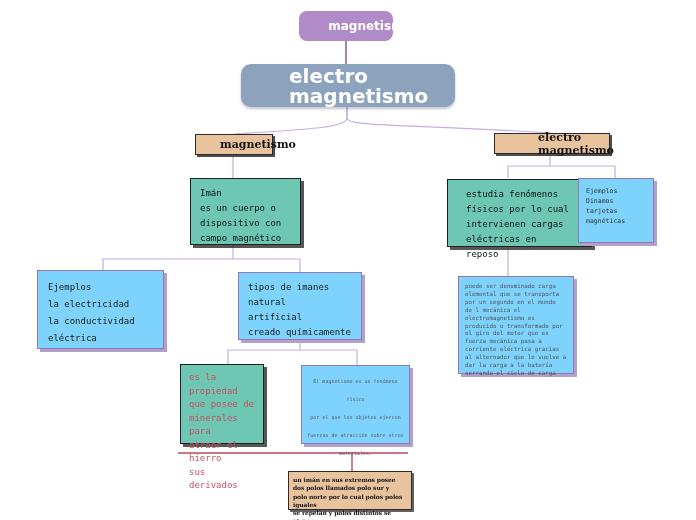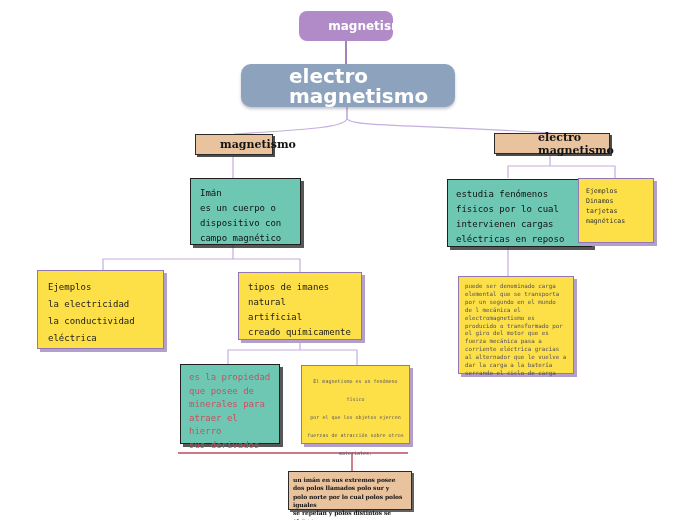--- a/index.html
+++ b/index.html
@@ -34,42 +34,42 @@
 
   
   .teal {
     background:#6ec7b3; border:1px solid #1f1f1f;
     box-shadow:3px 3px 0 rgba(45,45,45,0.8);
     font-family:"DejaVu Sans Mono", monospace; color:#111;
   }
 
   
   .wpurple {
-    background:#fde047; border:1px solid #9377b5;
+    background:#7dd3fc; border:1px solid #9377b5;
     box-shadow:3px 3px 0 #b3a0ca;
     font-family:"DejaVu Sans Mono", monospace; color:#1a1a1a;
   }
 
   
   #n-root        { left:299px; top:11px;  width:94px;  height:30px; }
   #n-main        { left:241px; top:64px;  width:214px; height:43px; }
   #n-branch-left { left:195px; top:134px; width:78px;  height:21px; }
   #n-branch-right{ left:494px; top:133px; width:116px; height:21px; }
 
   #n-iman        { left:177px; top:178px; width:111px; height:67px;
                    font-size:9px; line-height:15px; padding:7px 9px;margin-left:13px; }
   #n-estudia     { left:447px; top:179px; width:145px; height:68px;
-                   font-size:9px; line-height:15px; padding:7px 8px; }
+                   font-size:9px; line-height:15px; padding:7px 18px; }
   #n-dinamos     { left:578px; top:178px; width:76px;  height:65px;
                    font-size:6.5px; line-height:10px; padding:7px 7px; color:#333; }
   #n-ejemplos    { left:37px;  top:270px; width:127px; height:79px;
                    font-size:9px; line-height:17px; padding:8px 10px; }
   #n-tipos       { left:238px; top:272px; width:124px; height:68px;
                    font-size:9px; line-height:15px; padding:7px 9px; }
-  #n-propiedad   { left:180px; top:364px; width:100px; height:80px;
+  #n-propiedad   { left:180px; top:364px; width:84px; height:80px;
                    font-size:9px; line-height:13.5px; padding:6px 8px;
                    color:#c94f5f; }
   #n-fenomeno    { left:301px; top:365px; width:109px; height:79px;
                    font-size:5px; line-height:18px; padding:6px 2px;
                    text-align:center; color:#5a5566; }
   #n-puede       { left:458px; top:276px; width:116px; height:98px;
                    font-size:5.8px; line-height:7.9px; padding:6px 6px; color:#55505e; }
   #n-polos       { left:288px; top:471px; width:124px; height:39px;
                    background:#e9c29e; border:1px solid #2b2b2b;
                    box-shadow:2px 2px 0 rgba(45,45,45,0.75);

